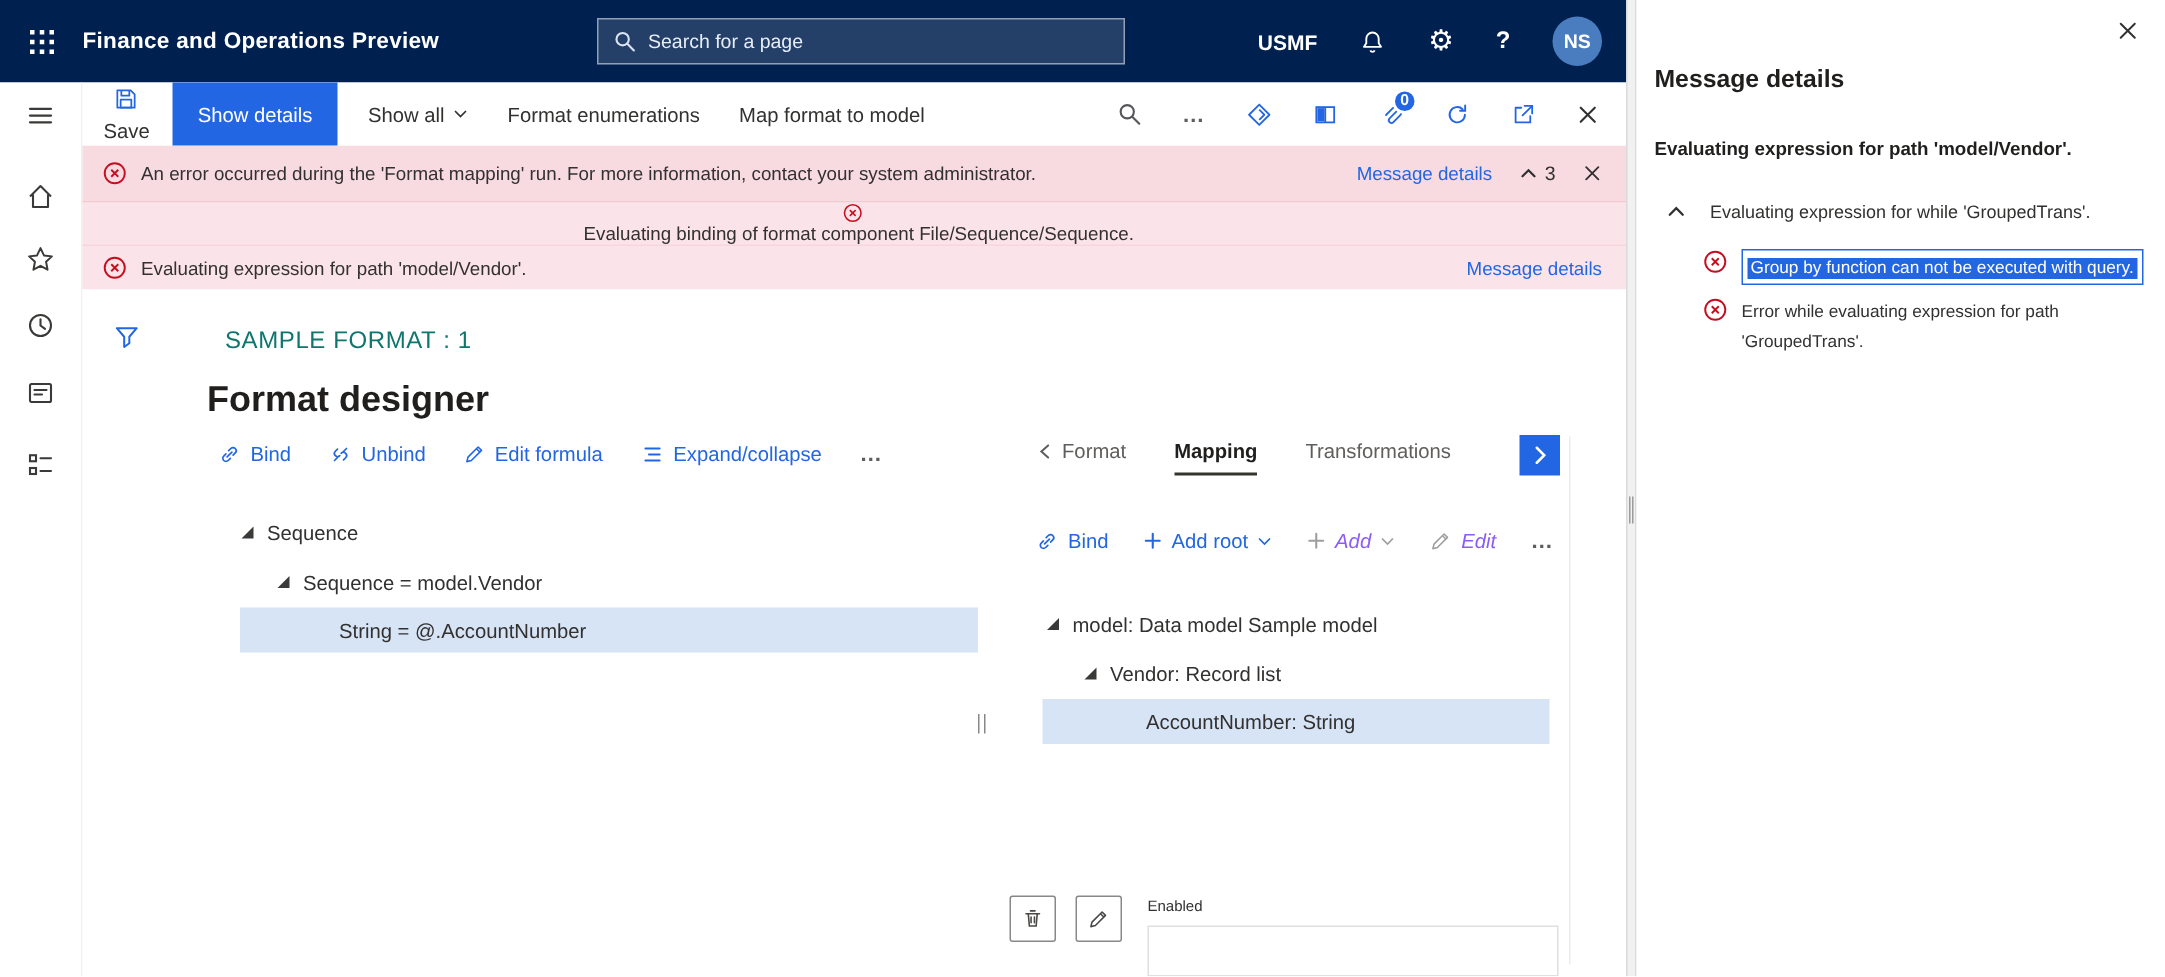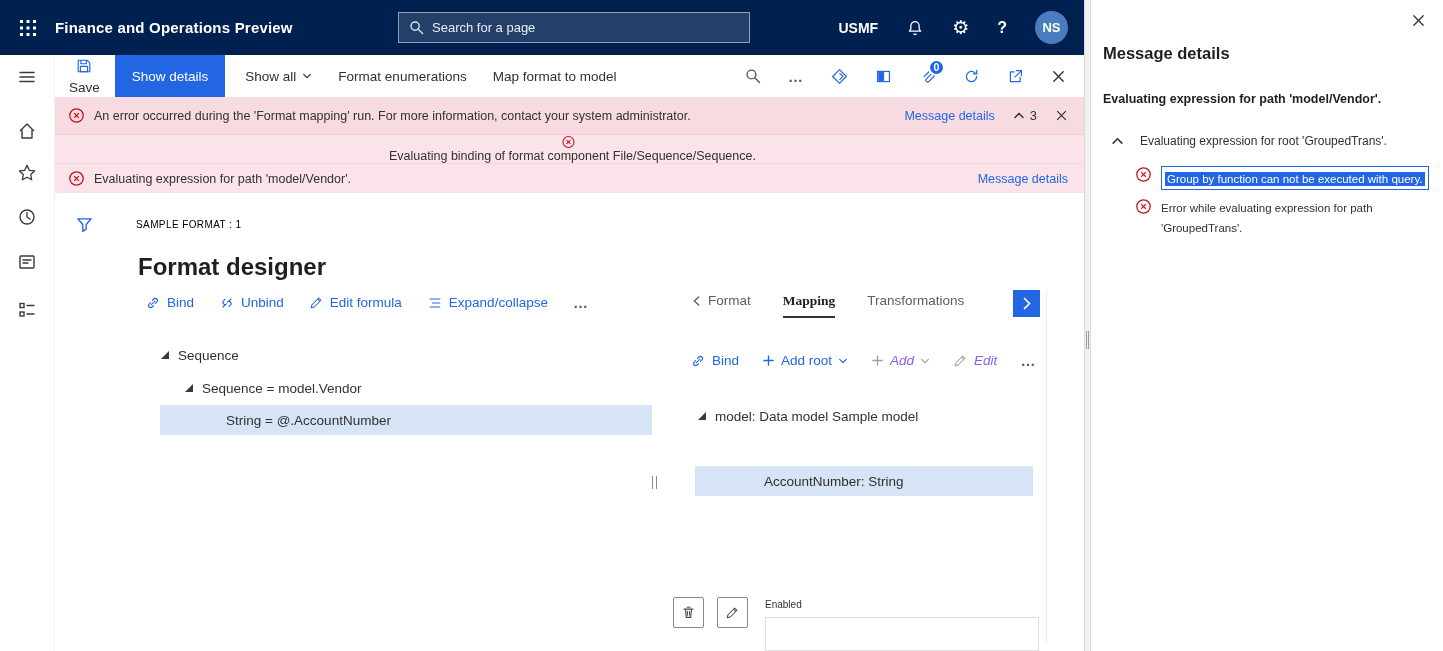--- a/index.html
+++ b/index.html
@@ -41,35 +41,35 @@
   .msg-row-2 { height:29px; background:#fbe4e9; border-bottom:1px solid #f6d7dd;flex-direction:column; }
   .msg-row-3 { height:29px; background:#fbe4e9; }
   .msg-text { margin-left:9px; white-space:nowrap; }
   .msg-right { margin-left:auto; display:flex; align-items:center; gap:18px; }
   .msg-link { color:#2266e3; cursor:pointer; white-space:nowrap; }
   .msg-count { display:flex; align-items:center; gap:5px; font-size:13px; cursor:pointer; color:#323130; }
 
   
   .content { position:absolute; left:0; top:138px; width:1029px; height:458px; background:#fff; overflow:hidden; }
   .funnel { position:absolute; left:20px; top:22px; color:#2266e3; cursor:pointer; }
-  .caption { position:absolute; left:81px; top:26px; font-size:10px; color:#000000; letter-spacing:.4px; }
+  .caption { position:absolute; left:95px; top:26px; font-size:16px; color:#0f766e; letter-spacing:.4px; }
   .page-title { position:absolute; left:83px; top:60px; font-size:24px; font-weight:600; color:#201f1e; }
 
   .d-toolbar { position:absolute; left:90px; top:101px; display:flex; align-items:center; gap:25px; font-size:13.5px; }
   .tool-btn { display:flex; align-items:center; gap:6px; color:#2266e3; cursor:pointer; white-space:nowrap; }
   .tool-btn.disabled { color:#8b5cf6; cursor:default;font-style:italic; }
 
   .trow { position:absolute; display:flex; align-items:center; gap:8px; font-size:13.5px; color:#323130; height:30px; cursor:pointer; }
   .sel-row { position:absolute; height:30px; background:#d7e4f6; display:flex; align-items:center; font-size:13.5px; color:#323130; cursor:pointer; }
 
   .grip-v { position:absolute; width:5px; height:13px; border-left:1px solid #8a8886; border-right:1px solid #8a8886; cursor:col-resize; }
 
   .tabs { position:absolute; left:637px; top:100px; display:flex; align-items:flex-start; gap:32px; font-size:13.5px; }
   .tab-back { display:flex; align-items:center; gap:7px; color:#605e5c; cursor:pointer; }
-  .tab-active { color:#201f1e; font-weight:700; padding-bottom:7px; border-bottom:2px solid #35342f; cursor:pointer;font-family:Liberation Serif, serif; }
+  .tab-active { color:#201f1e; font-weight:700; padding-bottom:7px; border-bottom:2px solid #35342f; cursor:pointer; }
   .tab-plain { color:#605e5c; cursor:pointer; }
   .tab-next { position:absolute; left:958px; top:97px; width:27px; height:27px; background:#2266e3; display:flex; align-items:center; justify-content:center; color:#fff; cursor:pointer; }
 
   .m-toolbar { position:absolute; left:635px; top:159px; display:flex; align-items:center; gap:23px; font-size:13.5px; }
 
   .vline { position:absolute; left:991px; top:98px; width:1px; height:352px; background:#ececec; }
 
   .icon-btn { position:absolute; width:31px; height:31px; border:1px solid #8a8886; border-radius:2px; background:#fff; display:flex; align-items:center; justify-content:center; color:#494846; cursor:pointer; }
   .enabled-label { position:absolute; left:710px; top:406px; font-size:10px; color:#323130; }
   .enabled-box { position:absolute; left:710px; top:424px; width:274px; height:34px; background:#fff; border:1px solid #e1dfdd; cursor:pointer; }
@@ -396,20 +396,26 @@
         </span>
         <span class="more-dots">…</span>
       </div>
 
       <div class="trow" style="left:642px; top:208px;">
         <svg width="10" height="10" viewBox="0 0 10 10">
             <polygon points="9,1 9,9 1,9" fill="#3b3a39"></polygon>
           </svg>
         <span>model: Data model Sample model</span>
       </div>
+      <div class="trow" style="left:667px; top:241px;">
+        <svg width="10" height="10" viewBox="0 0 10 10">
+            <polygon points="9,1 9,9 1,9" fill="#3b3a39"></polygon>
+          </svg>
+        <span>Vendor: Record list</span>
+      </div>
       <div class="sel-row" style="left:640px; top:273px; width:338px;">
         <span style="margin-left:69px;">AccountNumber: String</span>
       </div>
 
       <div class="vline"></div>
 
       <span class="icon-btn" style="left:618px; top:404px;">
         <svg width="15" height="15" viewBox="0 0 20 20" fill="none" stroke="#494846" stroke-width="1.4" stroke-linecap="round">
             <path d="M4 5.5h12M8 3h4M6 5.5l1 11h6l1-11"></path>
             <path d="M8.5 8.5v5M11.5 8.5v5"></path>
@@ -436,21 +442,21 @@
           <path d="M3 3l10 10M13 3L3 13"></path>
         </svg>
     </span>
     <div class="d-title">Message details</div>
     <div class="d-sub">Evaluating expression for path 'model/Vendor'.</div>
 
     <div class="d-group">
       <svg width="13" height="13" viewBox="0 0 12 12" fill="none" stroke="#323130" stroke-width="1.4" stroke-linecap="round" style="margin-top:1px;">
           <path d="M2 7.5L6 3.5l4 4"></path>
         </svg>
-      <span>Evaluating expression for root 'GroupedTrans'.</span>
+      <span>Evaluating expression for while 'GroupedTrans'.</span>
     </div>
 
     <div class="d-item1">
       <svg width="17" height="17" viewBox="0 0 16 16" fill="none" stroke="#c50f1f" stroke-width="1.2">
           <circle cx="8" cy="8" r="6.3"></circle>
           <path d="M5.8 5.8l4.4 4.4M10.2 5.8l-4.4 4.4"></path>
         </svg>
       <span class="sel-text-box">
         <span class="sel-text">Group by function can not be executed with query.</span>
       </span>

